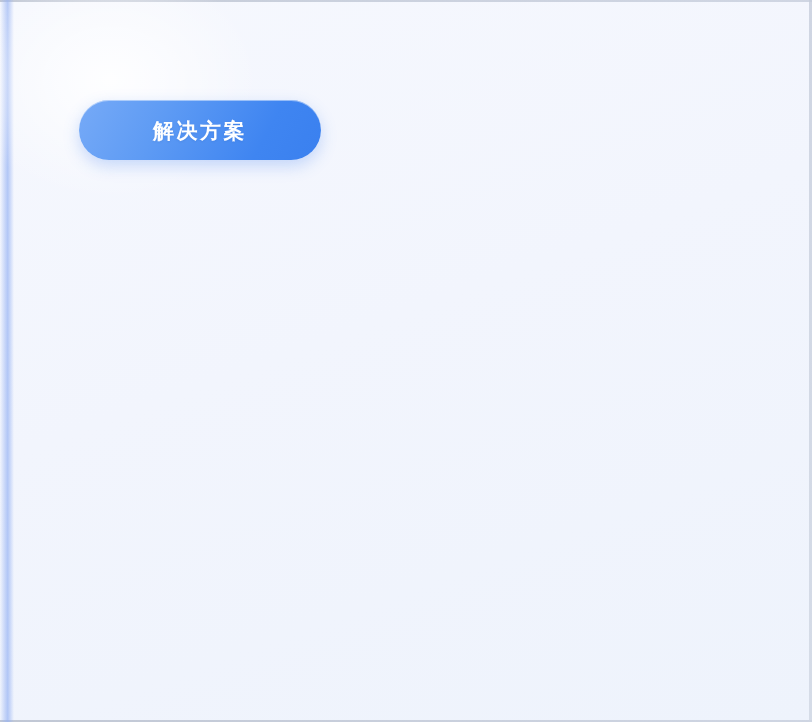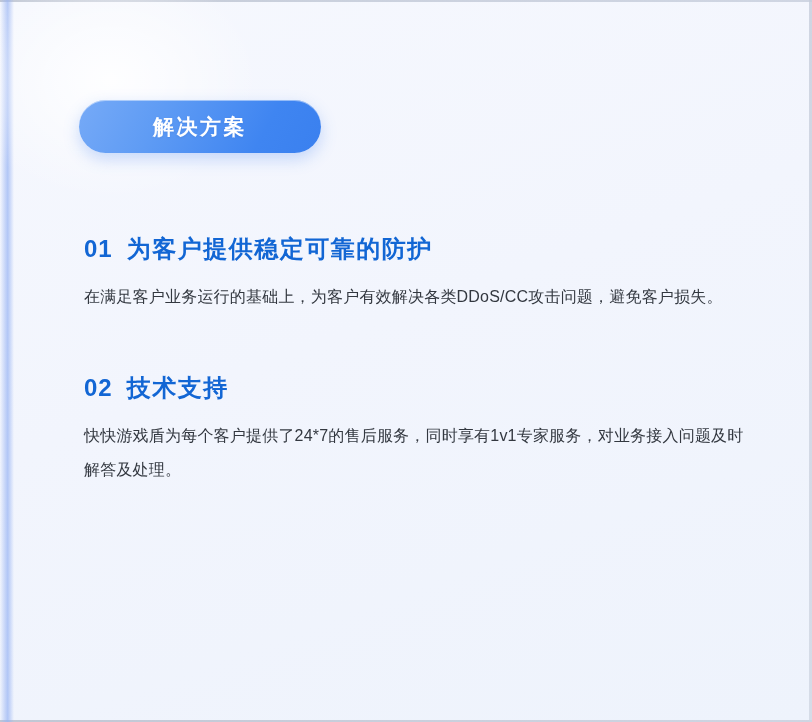--- a/index.html
+++ b/index.html
@@ -63,21 +63,21 @@
        rgba(255,255,255,0.9) 0%, rgba(255,255,255,0) 100%);
     pointer-events: none;
   }
 
   
   .pill {
     position: absolute;
     left: 79px;
     top: 100px;
     width: 242px;
-    height: 53px;
+    height: 60px;
     border-radius: 30px;
     background: linear-gradient(118deg, #76aaf7 0%, #5e9bf4 34%, #3f85f1 75%, #3a80ef 100%);
     box-shadow:
       0 6px 16px rgba(70,130,240,0.28),
       0 1px 0 rgba(255,255,255,0.45) inset;
     display: flex;
     align-items: center;
     justify-content: center;
   }
   .pill-label {
@@ -139,32 +139,13 @@
   <div class="edge-top"></div>
   <div class="edge-bottom"></div>
   <div class="edge-right"></div>
   <div class="edge-left-glow"></div>
   <div class="corner-wash"></div>
 
   <div class="pill">
     <span class="pill-label">解决方案</span>
   </div>
 
-  <div class="content">
-
-    <div class="section">
-      <div class="sec-heading">
-        <span class="sec-num">01</span>
-        <span class="sec-title">为客户提供稳定可靠的防护</span>
-      </div>
-      <p class="sec-body">在满足客户业务运行的基础上，为客户有效解决各类DDoS/CC攻击问题，避免客户损失。</p>
-    </div>
-
-    <div class="section">
-      <div class="sec-heading">
-        <span class="sec-num">02</span>
-        <span class="sec-title">技术支持</span>
-      </div>
-      <p class="sec-body">快快游戏盾为每个客户提供了24*7的售后服务，同时享有1v1专家服务，对业务接入问题及时解答及处理。</p>
-    </div>
-
-  </div>
 </div>
 
 </body></html>

